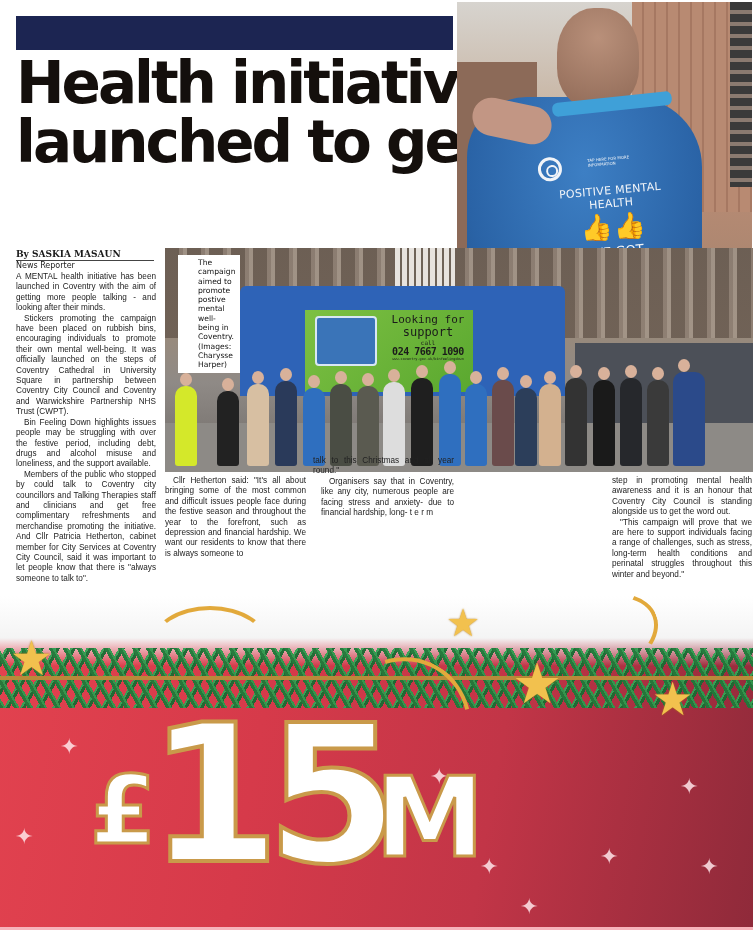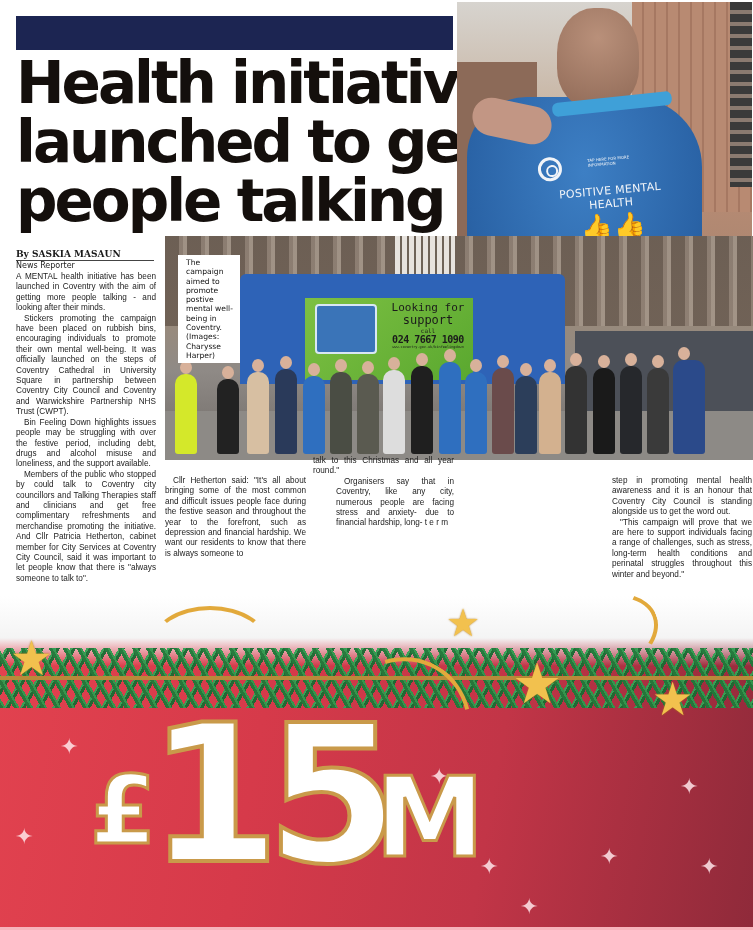--- a/index.html
+++ b/index.html
@@ -46,21 +46,21 @@
     font-weight: bold; font-size: 9px; border-bottom: 1px solid #444; padding-bottom: 1px; }
   .role { position: absolute; left: 16px; top: 261px; font-family: "DejaVu Sans", sans-serif; font-size: 8px; }
 
   .col { position: absolute; font-family: Liberation Sans, sans-serif; font-size: 8.2px; line-height: 10.4px;
     text-align: justify; color: #222; }
   .col p { text-indent: 8px; }
   .col p.noindent { text-indent: 0; }
   .col1 { left: 16px; top: 272px; width: 140px; }
 
   
-  .group-photo { position: absolute; left: 165px; top: 236px; width: 588px; height: 224px; overflow: hidden;
+  .group-photo { position: absolute; left: 165px; top: 248px; width: 588px; height: 224px; overflow: hidden;
     background: linear-gradient(180deg, #7a7168 0%, #9a8a7a 35%, #8f8a86 60%, #6f6a66 100%); }
   .group-photo .cathedral { position: absolute; left: 0; top: 0; width: 100%; height: 90px;
     background: repeating-linear-gradient(90deg, #6b5d52 0 14px, #8d7e72 14px 18px, #a39588 18px 22px); opacity: 0.9; }
   .group-photo .window { position: absolute; left: 230px; top: 0; width: 60px; height: 40px;
     background: repeating-linear-gradient(90deg, #e7e3de 0 5px, #6e6358 5px 7px); }
   .group-photo .truck { position: absolute; left: 75px; top: 38px; width: 325px; height: 110px;
     background: #2e63b7; border-radius: 6px 6px 0 0; }
   .group-photo .truck-panel { position: absolute; left: 140px; top: 62px; width: 168px; height: 82px;
     background: linear-gradient(135deg, #7dc043, #5aa82f); }
   .group-photo .truck-sign { position: absolute; left: 150px; top: 68px; width: 62px; height: 50px;
@@ -71,21 +71,21 @@
   .truck-text .t2 { font-size: 12px; line-height: 13px; }
   .truck-text .t3 { font-size: 6px; }
   .truck-text .t4 { font-size: 10px; font-weight: bold; letter-spacing: -0.5px; }
   .truck-text .t5 { font-size: 3.5px; }
   .group-photo .building-r { position: absolute; left: 410px; top: 95px; width: 178px; height: 90px; background: #4c5058; }
   .group-photo .ground { position: absolute; left: 0; top: 175px; width: 100%; height: 50px; background: #8d8a86; }
   .person { position: absolute; bottom: 6px; width: 22px; border-radius: 10px 10px 3px 3px; }
   .person::before { content: ""; position: absolute; top: -13px; left: 5px; width: 12px; height: 13px;
     border-radius: 50%; background: #d8b19a; }
 
-  .caption { position: absolute; left: 178px; top: 255px; width: 62px; background: #ffffff; padding: 3px 3px 3px 8px;
+  .caption { position: absolute; left: 178px; top: 255px; width: 62px; background: #ffffff; padding: 3px 3px 3px 20px;
     font-family: "DejaVu Sans", sans-serif; font-size: 7.6px; line-height: 9.3px; color: #111; }
 
   .col2 { left: 165px; top: 476px; width: 141px; }
   .col3 { left: 313px; top: 456px; width: 141px; }
   .col4 { left: 463px; top: 476px; width: 141px; }
   .col5 { left: 612px; top: 476px; width: 140px; }
 
   
   .promo { position: absolute; left: 0; top: 596px; width: 753px; height: 334px; overflow: hidden;
     background: linear-gradient(100deg, #e2424f 0%, #d63a4a 35%, #c23547 65%, #8f2a3a 100%); }
@@ -112,21 +112,20 @@
   .promo .bottom-line { position: absolute; left: 0; bottom: 0; width: 100%; height: 3px; background: #f7b3bb; }
 </style>
 </head>
 <body>
 
 <div class="top-banner"></div>
 
 <h1 class="headline">
   <span>Health initiative</span>
   <span>launched to get</span>
-  <span>people talking</span>
 </h1>
 
 <div class="hero-photo">
   <div class="tower"></div>
   <div class="tower-dark"></div>
   <div class="ruin"></div>
   <div class="ground"></div>
   <div class="sweater"></div>
   <div class="arm"></div>
   <div class="head"></div>
@@ -188,21 +187,21 @@
   <div class="person" style="left:508px;height:94px;width:32px;background:#2b4a8a"></div>
 </div>
 
 <div class="caption">The campaign aimed to promote postive mental well-being in Coventry. (Images: Charysse Harper)</div>
 
 <div class="col col2">
   <p style="width:100%">Cllr Hetherton said: "It's all about bringing some of the most common and difficult issues people face during the festive season and throughout the year to the forefront, such as depression and financial hardship. We want our residents to know that there is always someone to</p>
 </div>
 <div class="col col3">
   <p class="noindent">talk to this Christmas and all year round."</p>
-  <p style="margin-left:23px">Organisers say that in Coventry, like any city, numerous people are facing stress and anxiety- due to financial hardship, long- t e r m</p>
+  <p style="margin-left:8px">Organisers say that in Coventry, like any city, numerous people are facing stress and anxiety- due to financial hardship, long- t e r m</p>
 </div>
 <div class="col col4">
 </div>
 <div class="col col5">
   <p class="noindent">step in promoting mental health awareness and it is an honour that Coventry City Council is standing alongside us to get the word out.</p>
   <p>"This campaign will prove that we are here to support individuals facing a range of challenges, such as stress, long-term health conditions and perinatal struggles throughout this winter and beyond."</p>
 </div>
 
 <div class="promo">
   <div class="snow"></div>

